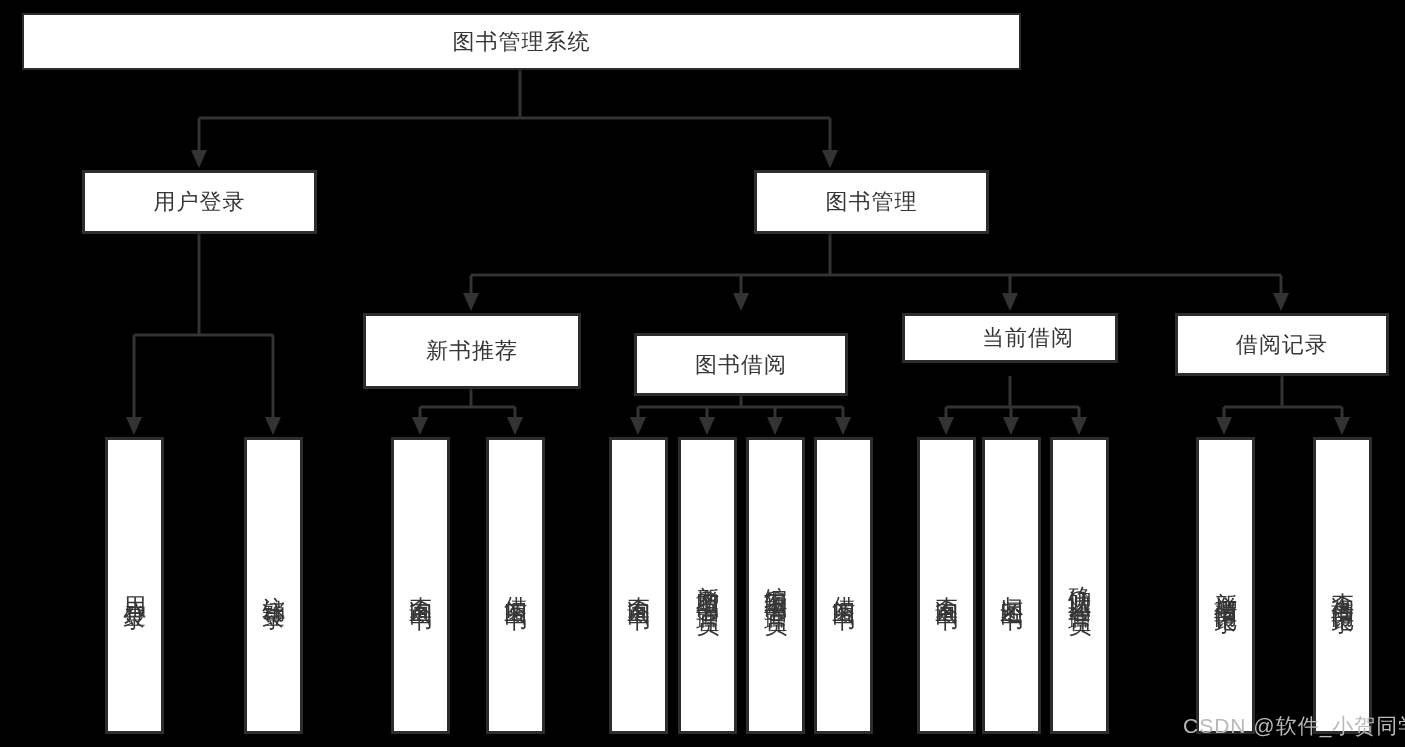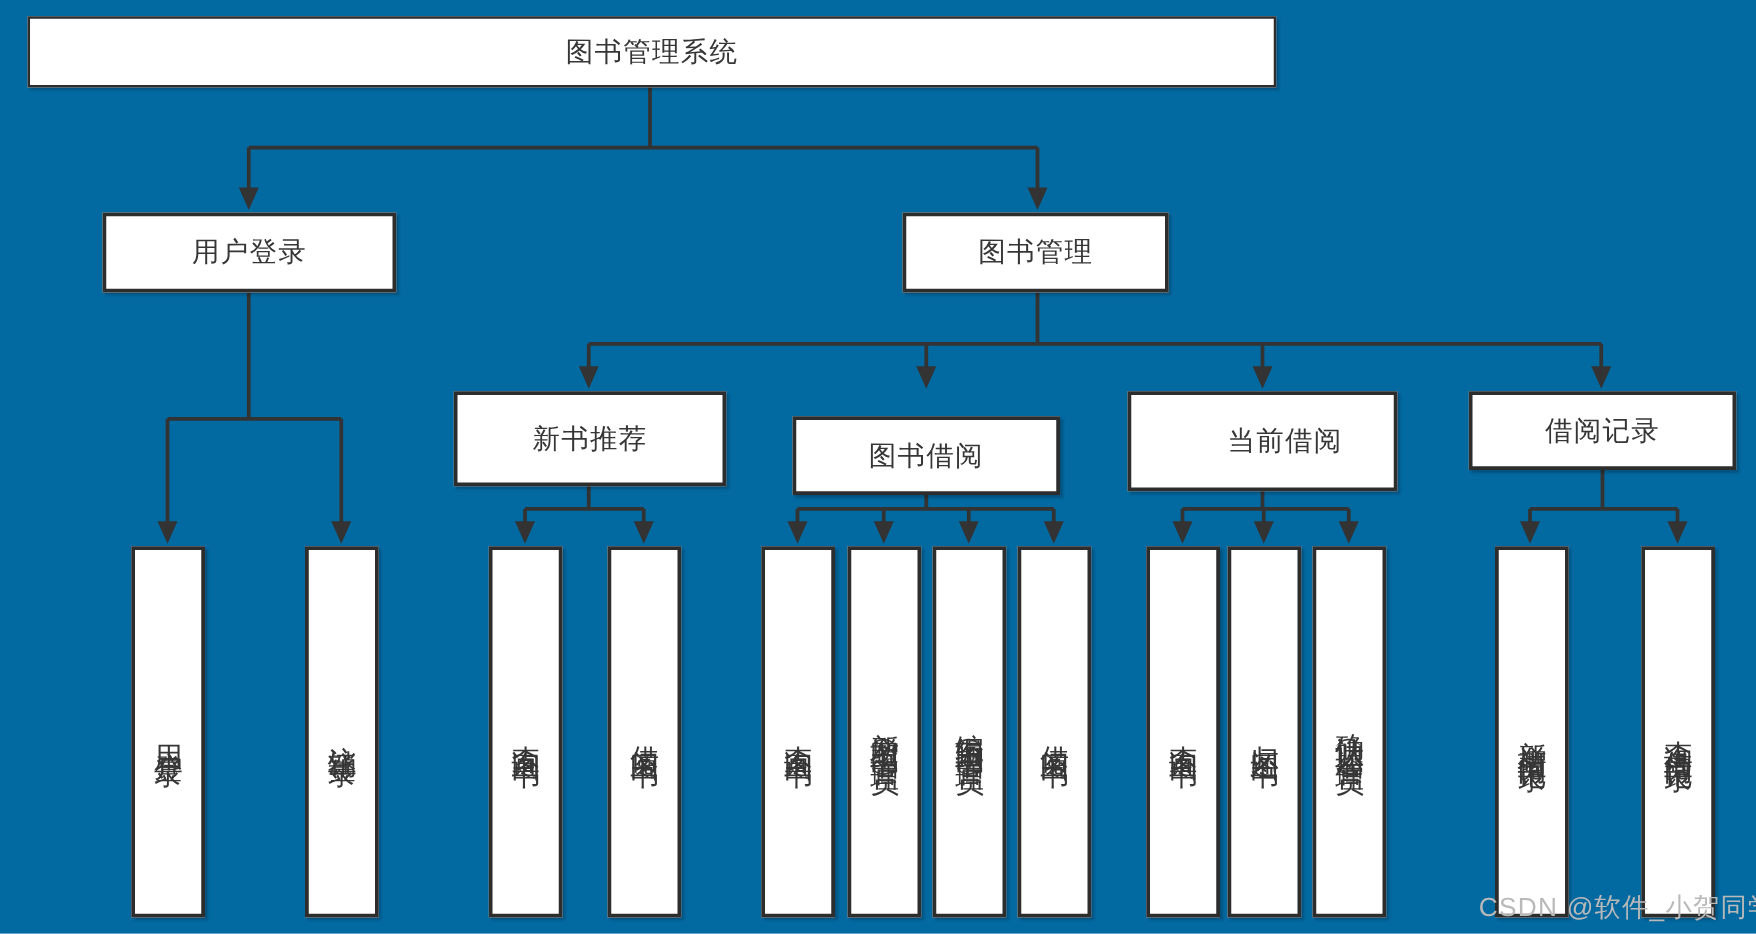--- a/index.html
+++ b/index.html
@@ -1,20 +1,20 @@
 <!DOCTYPE html>
 <html><head>
 <meta charset="utf-8">
 <style>
   html, body { margin: 0; padding: 0; background: #ffffff; }
   .canvas {
     position: relative;
     width: 1405px;
     height: 747px;
-    background: #0369a1;
+    background: #000000;
     font-family: "Liberation Sans", "DejaVu Sans", sans-serif;
     overflow: hidden;
   }
   .connectors {
     position: absolute;
     left: 0; top: 0;
     width: 1405px; height: 747px;
   }
   .node {
     position: absolute;
@@ -23,24 +23,24 @@
     border: 3px solid #2d2d2d;
     box-shadow: 2px 2px 2px rgba(0,0,0,0.22);
     display: flex;
     align-items: center;
     justify-content: center;
     color: #363636;
   }
   .node.h { font-size: 22px; letter-spacing: 1px; }
   .node.root { left: 22px; top: 13px; width: 999px; height: 57px; border-width: 2px; }
   .node.l2-user  { left: 82px;  top: 170px; width: 235px; height: 64px; }
-  .node.l2-book  { left: 722px; top: 170px; width: 213px; height: 64px; }
+  .node.l2-book  { left: 754px; top: 170px; width: 235px; height: 64px; }
   .node.l3-new   { left: 363px; top: 313px; width: 218px; height: 76px; }
   .node.l3-bor   { left: 634px; top: 313px; width: 214px; height: 63px; margin-top: 20px; }
-  .node.l3-cur   { left: 902px; top: 313px; width: 216px; height: 80px; padding-left: 36px; }
+  .node.l3-cur   { left: 902px; top: 313px; width: 216px; height: 50px; padding-left: 36px; }
   .node.l3-rec   { left: 1175px; top: 313px; width: 214px; height: 63px; text-align: center; }
   .node.leaf {
     top: 437px;
     width: 59px;
     height: 297px;
     font-size: 23px;
     letter-spacing: 4px;
   }
   .leaf span {
     writing-mode: vertical-lr;

